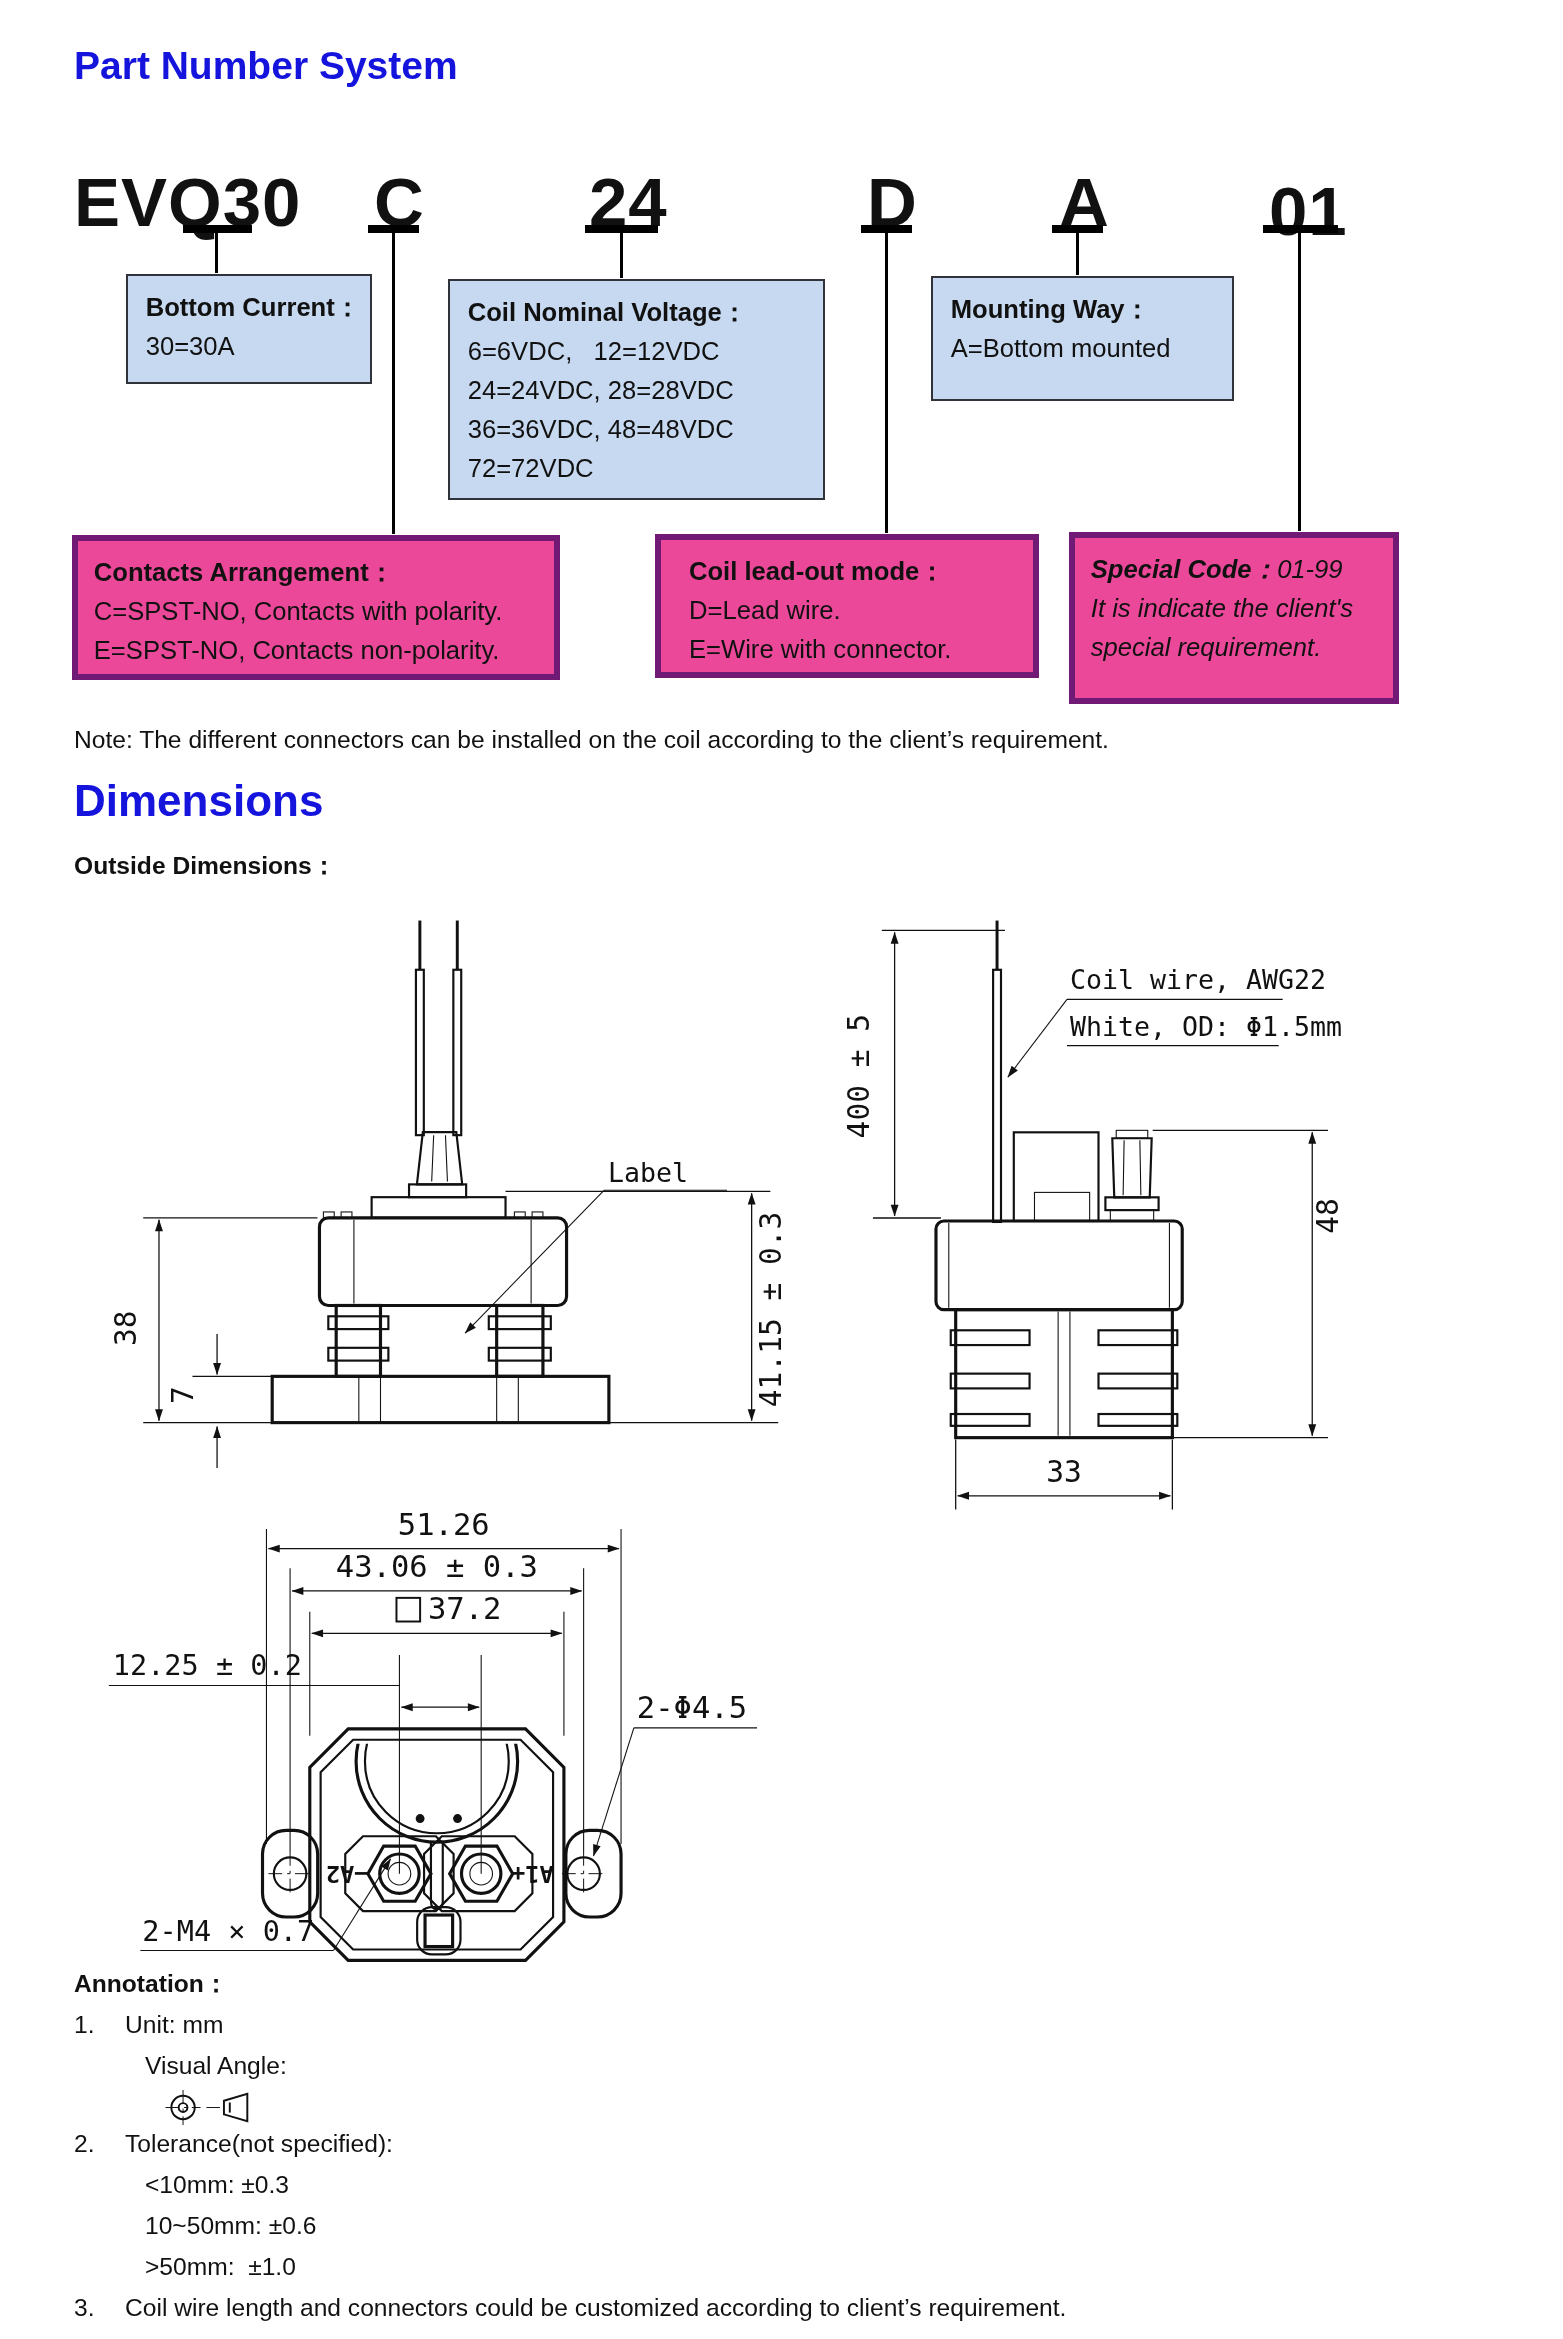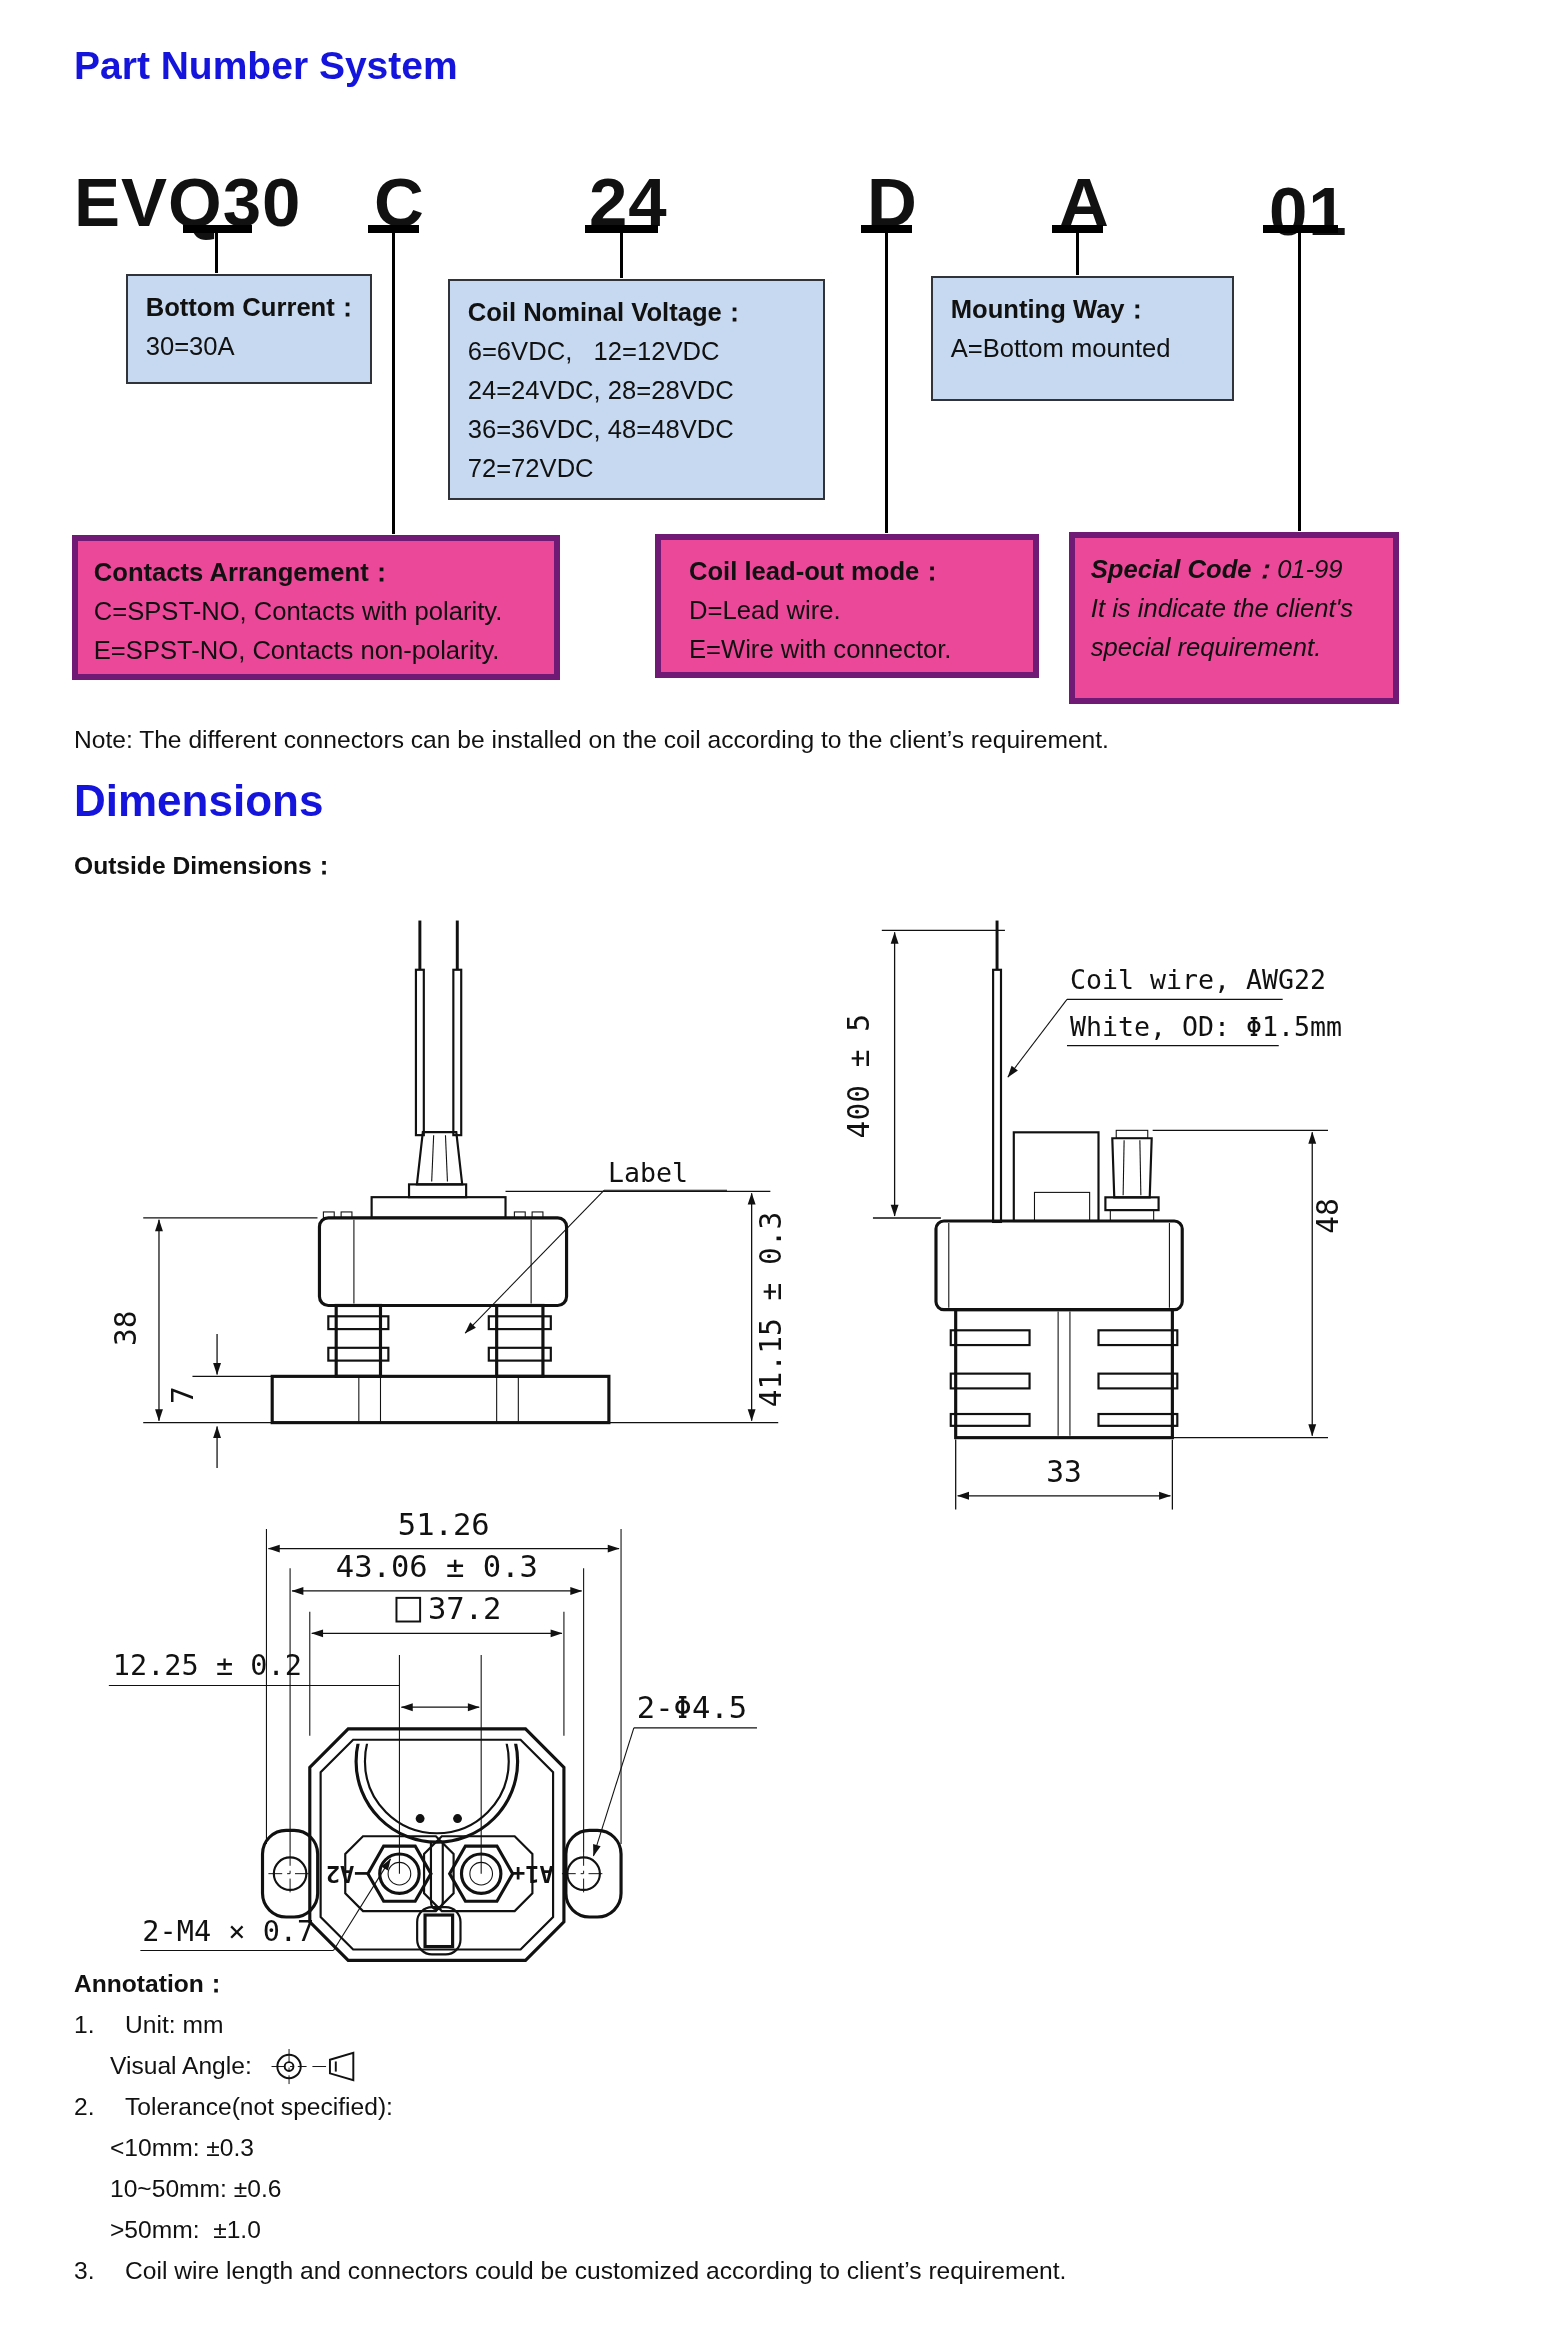--- a/index.html
+++ b/index.html
@@ -15,21 +15,21 @@
   .box-title{font-size:25.6px;font-weight:bold;line-height:39px;white-space:pre;}
   .box-line{font-size:25.6px;line-height:39px;white-space:pre;}
   .note-text{font-size:24.6px;}
   .section-heading{font-size:44px;font-weight:bold;text-align:right;}
   .sub-heading{font-size:24.6px;font-weight:bold;}
   .blue{color:#1414dd;}
   .ann{width:1458px;}
   .ann-line{display:flex;line-height:41px;font-size:24.6px;white-space:pre;}
   .ann-head{font-weight:bold;line-height:41px;font-size:24.6px;}
   .ann-num{width:51px;flex:0 0 51px;}
-  .ann-ind{margin-left:36px;}
+  .ann-ind{margin-left:71px;flex-direction:column;}
   svg{position:absolute;overflow:visible;}
   svg text{font-family:"DejaVu Sans Mono",monospace;fill:#111;}
   .dl{stroke:#111;stroke-width:1.3;fill:none;}
   .thin{stroke:#111;stroke-width:1.1;fill:none;}
   .med{stroke:#111;stroke-width:2.2;fill:none;}
   .thick{stroke:#111;stroke-width:3.2;fill:none;}
   .dashdot{stroke:#111;stroke-width:1;fill:none;stroke-dasharray:14 5 3 5;}
   .sym{stroke:#111;stroke-width:2;fill:none;}
 </style>
 </head>

